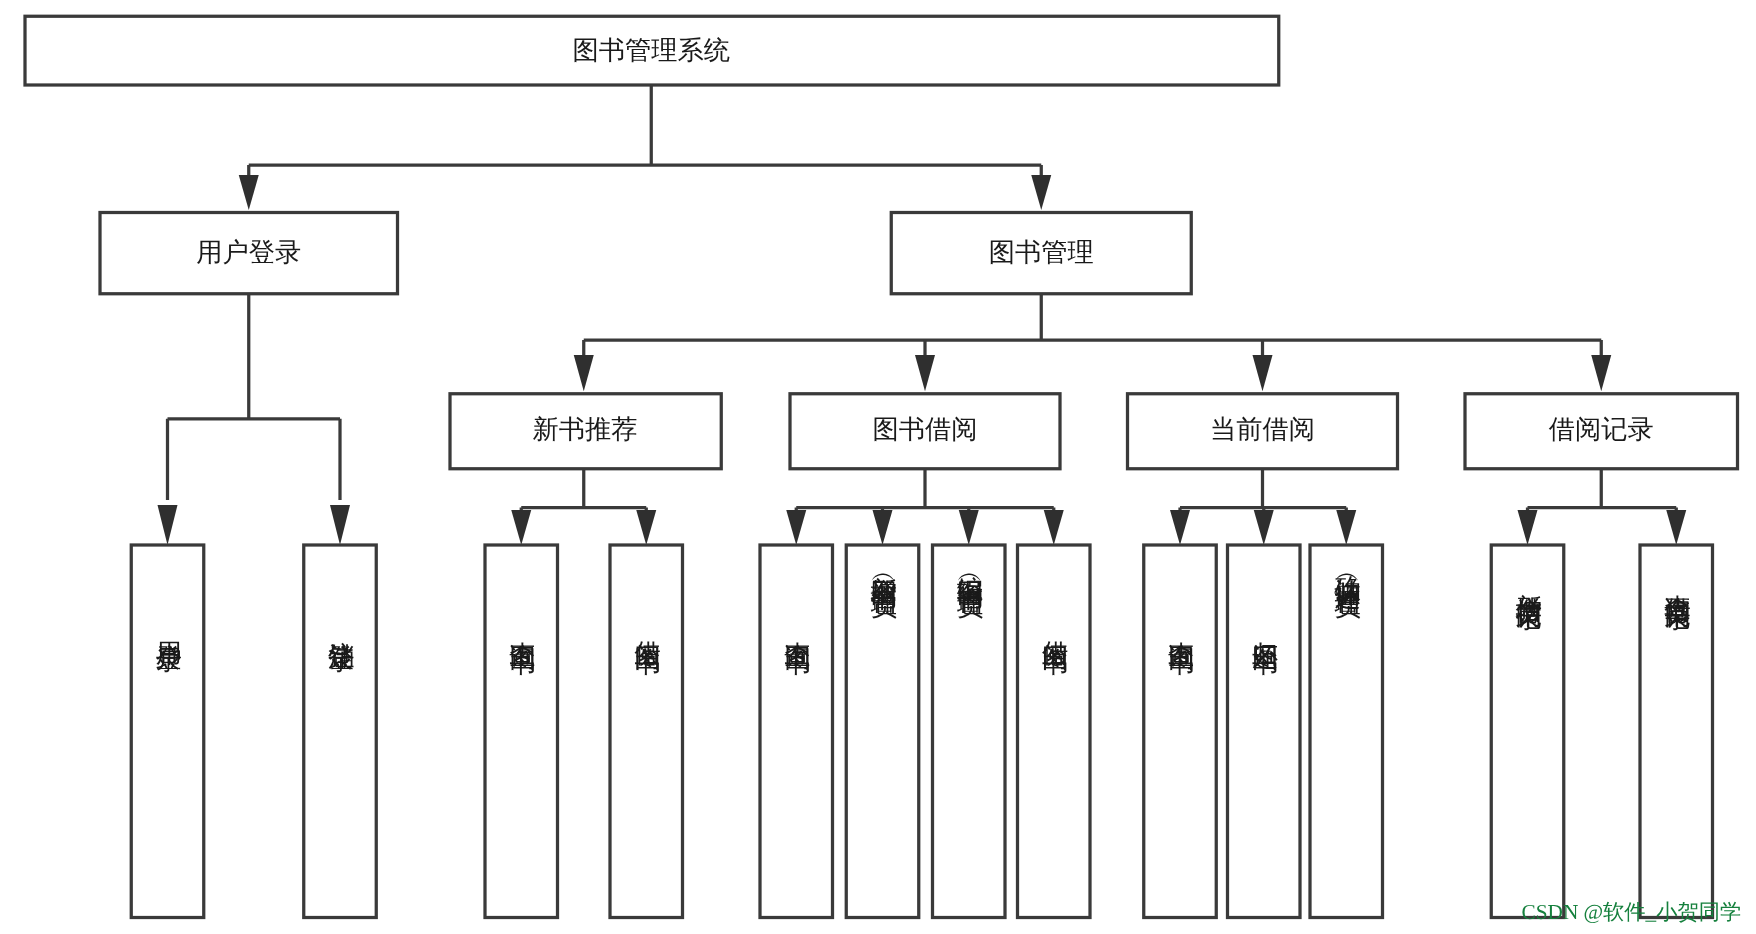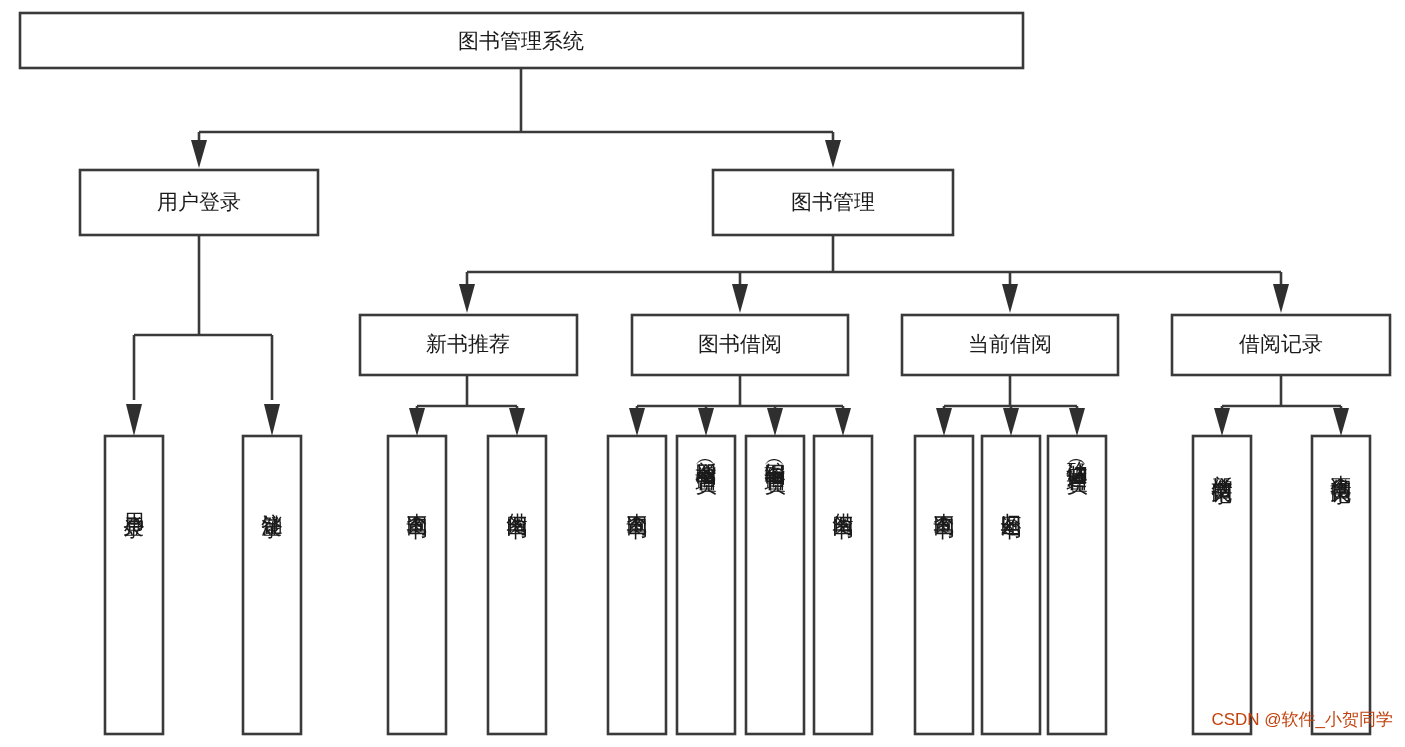--- a/index.html
+++ b/index.html
@@ -61,24 +61,24 @@
     font-family: "Liberation Sans", "DejaVu Sans", sans-serif;
     font-size: 21px;
     color: #1a1a1a;
     line-height: 1.05;
     letter-spacing: 2px;
     white-space: nowrap;
   }
   .watermark {
     position: absolute;
     right: 12px;
-    bottom: 16px;
-    font-family: Liberation Sans, sans-serif;
+    bottom: 6px;
+    font-family: Liberation Serif, serif;
     font-size: 17px;
-    color: #c2410c;
+    color: #15803d;
     white-space: nowrap;
   }
 </style>
 </head>
 <body>
 
 <div id="diagram-root">
 
   <svg id="flow" viewBox="0 0 1405 747" xmlns="http://www.w3.org/2000/svg">
 

